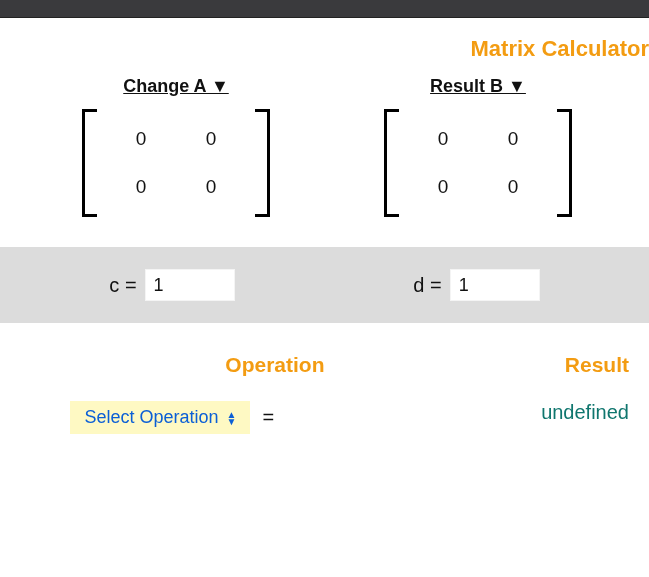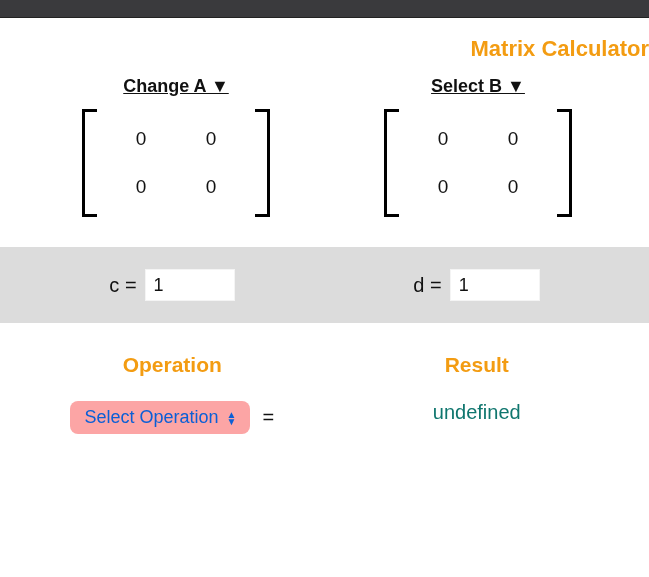--- a/index.html
+++ b/index.html
@@ -98,38 +98,38 @@
     background: #fff;
     color: #111;
   }
   .lower {
     display: flex;
     justify-content: space-around;
     padding: 30px 20px 40px 20px;
     align-items: flex-start;
   }
   .col {
-    text-align: center;
+    text-align: right;
     flex: 1;
   }
   .section-h {
     color: #f39c12;
     font-weight: bold;
     font-size: 21px;
     margin-bottom: 24px;
   }
   .op-row {
     display: flex;
     align-items: center;
     justify-content: center;
     gap: 12px;
   }
   .select-pill {
-    background: #fca5a5;
-    border-radius: 8px;
+    background: #fef9c3;
+    border-radius: 0;
     padding: 6px 14px;
     color: #0b5fd6;
     font-size: 18px;
     display: inline-flex;
     align-items: center;
     gap: 8px;
     cursor: pointer;
   }
   .updown {
     display: inline-flex;
@@ -170,21 +170,21 @@
         <span>0</span>
       </div>
       <div class="bracket bracket-right">
         <div class="bracket-tick-top"></div>
           <div class="bracket-tick-bot"></div>
       </div>
     </div>
   </div>
 
   <div class="matrix-block">
-    <div class="change-label">Select B ▼</div>
+    <div class="change-label">Result B ▼</div>
     <div class="matrix-wrap">
       <div class="bracket bracket-left">
         <div class="bracket-tick-top"></div>
           <div class="bracket-tick-bot"></div>
       </div>
       <div class="matrix-cells">
         <span>0</span>
         <span>0</span>
         <span>0</span>
         <span>0</span>

